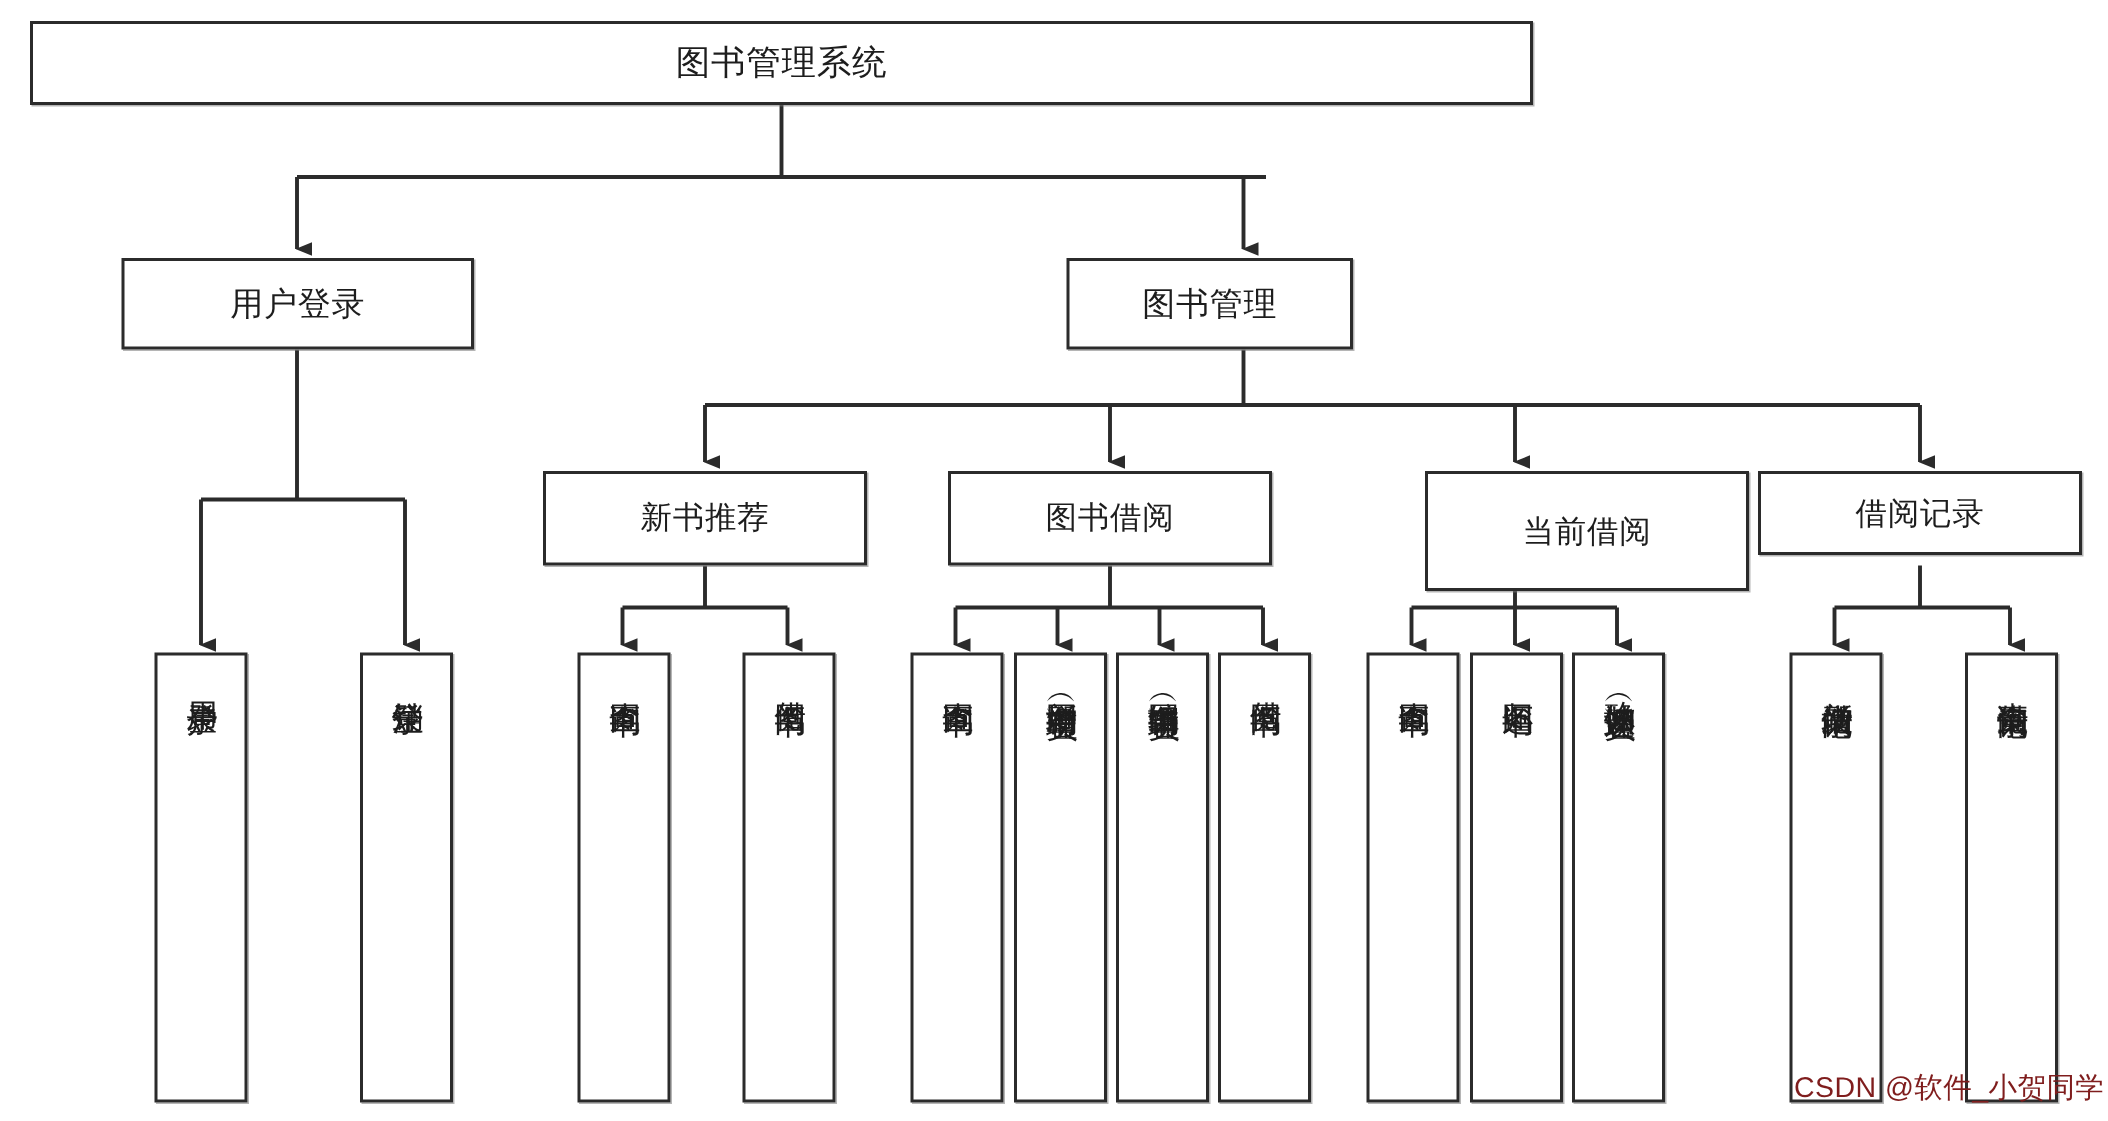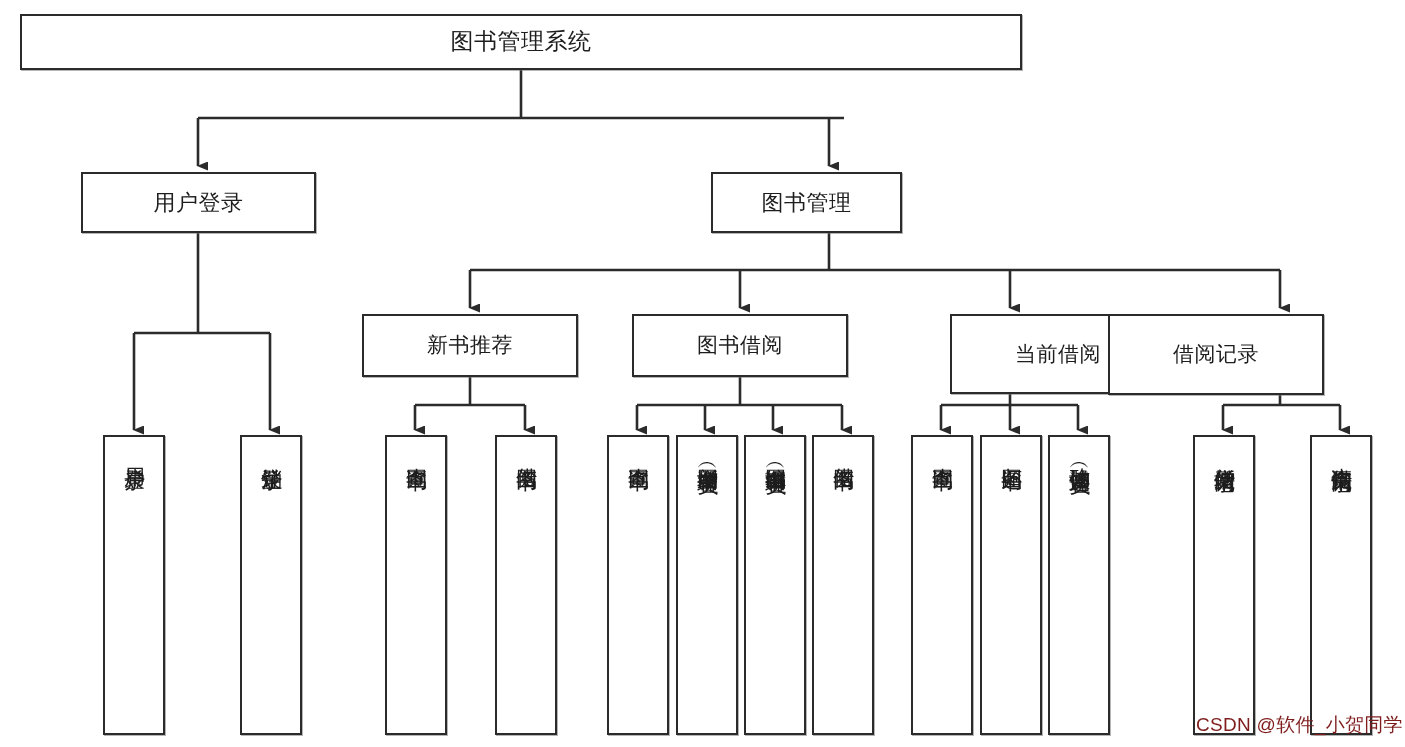--- a/index.html
+++ b/index.html
@@ -136,21 +136,21 @@
 
   <div class="node level3" style="left:362px; top:314px; width:216px; height:63px;">
     <span class="node-label">新书推荐</span>
   </div>
   <div class="node level3" style="left:632px; top:314px; width:216px; height:63px;">
     <span class="node-label">图书借阅</span>
   </div>
   <div class="node level3" style="left:902px; top:314px; width:216px; height:80px;margin-left:48px;">
     <span class="node-label">当前借阅</span>
   </div>
-  <div class="node level3" style="left:1108px; top:314px; width:216px; height:81px;">
+  <div class="node level3" style="left:1172px; top:314px; width:216px; height:56px;">
     <span class="node-label">借阅记录</span>
   </div>
 
   <div class="node leaf" style="left:103px; top:435px; width:62px; height:300px;">
     <span class="node-label">用户登录</span>
   </div>
   <div class="node leaf" style="left:240px; top:435px; width:62px; height:300px;">
     <span class="node-label">注销登录</span>
   </div>
 

